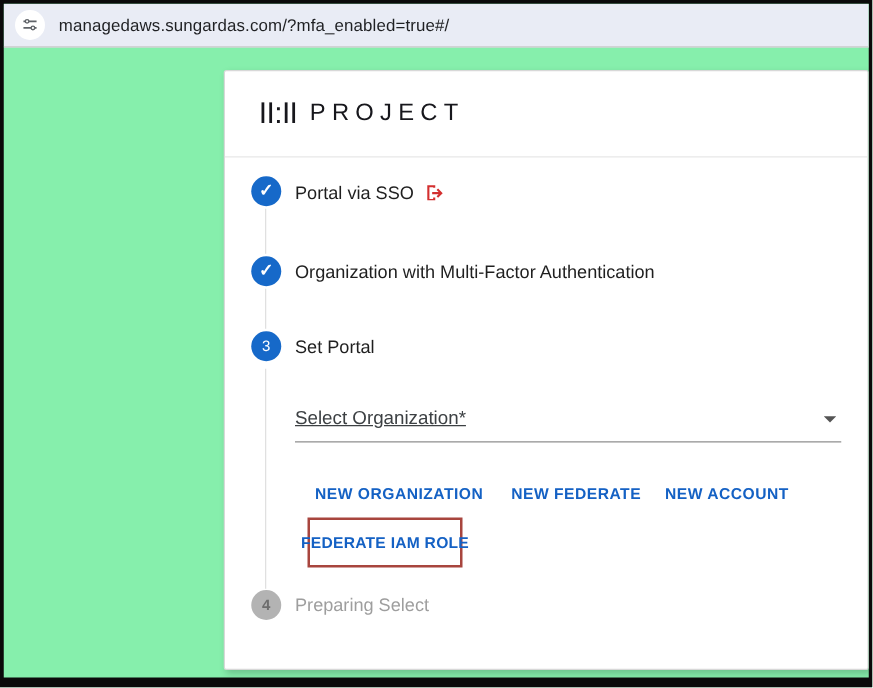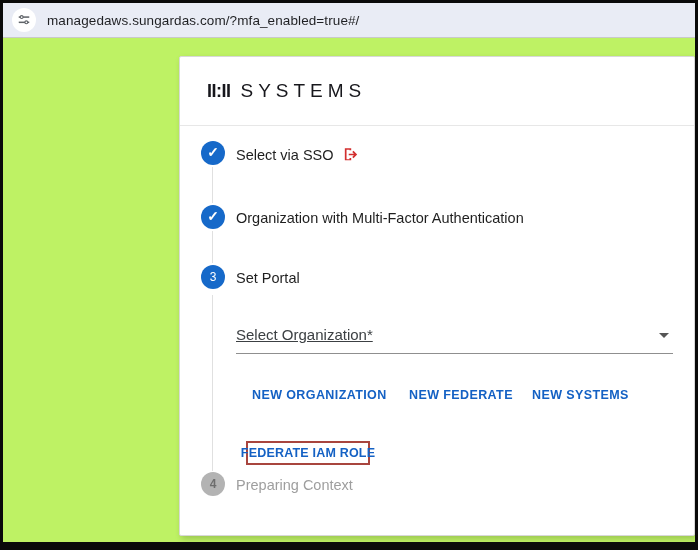--- a/index.html
+++ b/index.html
@@ -1,30 +1,30 @@
 <!DOCTYPE html>
 <html><head>
 <meta charset="utf-8">
 <style>
   html,body{margin:0;padding:0;background:#fff;font-family:"Liberation Sans", sans-serif;}
   .frame{position:relative;width:698px;height:550px;box-sizing:border-box;
-         border:3px solid #0a0a0a;border-bottom-width:8px;background:#bef264;overflow:hidden;}
+         border:3px solid #0a0a0a;border-bottom-width:8px;background:#86efac;overflow:hidden;}
   
   .addressbar{position:absolute;left:0;top:0;right:0;height:34px;background:#e9ecf5;
               border-bottom:1px solid #c9c9c9;display:flex;align-items:center;}
   .tune-circle{width:24px;height:24px;border-radius:50%;background:#fff;margin-left:9px;
                display:flex;align-items:center;justify-content:center;flex:0 0 auto;}
   .url-text{margin-left:11px;font-size:13.5px;color:#1f2023;letter-spacing:.1px;white-space:nowrap;}
   
   .card{position:absolute;left:176px;top:53px;width:516px;height:480px;background:#fff;
         box-sizing:border-box;border:1px solid #d8d8d8;border-radius:2px;
         box-shadow:2px 3px 6px rgba(0,0,0,.18);}
   .card-header{position:absolute;left:0;top:0;right:0;height:69px;border-bottom:1px solid #e7e7e7;
                display:flex;align-items:center;padding-left:27px;box-sizing:border-box;}
-  .logo-mark{font-size:18px;font-weight:700;color:#17171c;letter-spacing:-.5px;
+  .logo-mark{font-size:24px;font-weight:400;color:#17171c;letter-spacing:-.5px;
              font-stretch:condensed;}
   .logo-text{font-size:19px;font-weight:500;color:#17171c;letter-spacing:5px;margin-left:10px;}
   
   .step-circle{position:absolute;width:24px;height:24px;border-radius:50%;
                display:flex;align-items:center;justify-content:center;
                font-size:12px;color:#fff;left:21px;}
   .circle-blue{background:#1669c9;}
   .circle-gray{background:#b3b3b3;color:#6d6d6d;font-weight:600;}
   .check-glyph{font-size:14px;font-weight:700;line-height:1;transform:translateY(-1px);}
   .step-label{position:absolute;left:56px;font-size:14.5px;color:#1f1f1f;display:flex;
@@ -34,23 +34,23 @@
   
   .select-field{position:absolute;left:56px;width:437px;top:262px;height:34px;
                 border-bottom:1px solid #8f8f8f;cursor:pointer;}
   .select-label{position:absolute;left:0;top:7px;font-size:15px;color:#3c4043;text-decoration:underline;}
   .caret{position:absolute;right:4px;top:14px;width:0;height:0;
          border-left:5px solid transparent;border-right:5px solid transparent;
          border-top:5px solid #555;}
   
   .action-link{position:absolute;font-size:12.5px;font-weight:700;color:#1461c4;
                letter-spacing:.4px;cursor:pointer;white-space:nowrap;top:331px;}
-  .federate-box{position:absolute;left:66px;top:357px;width:124px;height:24px;
+  .federate-box{position:absolute;left:66px;top:357px;width:124px;height:40px;
                 border:2px solid #a8453e;display:flex;align-items:center;justify-content:center;
-                cursor:pointer;box-sizing:border-box;margin-top:27px;}
+                cursor:pointer;box-sizing:border-box;}
   .federate-label{font-size:12.5px;font-weight:700;color:#1461c4;letter-spacing:.2px;white-space:nowrap;}
 </style>
 </head>
 <body>
 
 <div class="frame">
 
   <div class="addressbar">
     <div class="tune-circle">
       <svg width="14" height="14" viewBox="0 0 24 24">
@@ -64,32 +64,32 @@
         <circle cx="16" cy="16" r="1.5" fill="#fff"></circle>
       </svg>
     </div>
     <div class="url-text">managedaws.sungardas.com/?mfa_enabled=true#/</div>
   </div>
 
   <div class="card">
 
     <div class="card-header">
       <span class="logo-mark">II:II</span>
-      <span class="logo-text">SYSTEMS</span>
+      <span class="logo-text">PROJECT</span>
     </div>
 
     <div class="connector" style="top:110px;height:36px;"></div>
     <div class="connector" style="top:174px;height:32px;"></div>
     <div class="connector" style="top:238px;height:176px;"></div>
 
     <div class="step-circle circle-blue" style="top:84px;">
       <span class="check-glyph">✓</span>
     </div>
     <div class="step-label" style="top:89px;">
-      <span>Select via SSO</span>
+      <span>Portal via SSO</span>
       <svg width="17" height="17" viewBox="0 0 24 24">
         <path fill="#d32f2f" d="M4 3h9v3h-2.4V5.4H6.4v13.2h4.2V17H13v3H4V3z"></path>
         <path fill="#d32f2f" d="M16.2 6.8l5.2 5.2-5.2 5.2-1.7-1.7 2.3-2.3H9.5v-2.4h7.3l-2.3-2.3 1.7-1.7z"></path>
       </svg>
     </div>
 
     <div class="step-circle circle-blue" style="top:148px;">
       <span class="check-glyph">✓</span>
     </div>
     <div class="step-label" style="top:153px;">
@@ -103,27 +103,27 @@
       <span>Set Portal</span>
     </div>
 
     <div class="select-field">
       <span class="select-label">Select Organization*</span>
       <span class="caret"></span>
     </div>
 
     <span class="action-link" style="left:72px;">NEW ORGANIZATION</span>
     <span class="action-link" style="left:229px;">NEW FEDERATE</span>
-    <span class="action-link" style="left:352px;">NEW SYSTEMS</span>
+    <span class="action-link" style="left:352px;">NEW ACCOUNT</span>
 
     <div class="federate-box">
       <span class="federate-label">FEDERATE IAM ROLE</span>
     </div>
 
     <div class="step-circle circle-gray" style="top:415px;">
       <span>4</span>
     </div>
     <div class="step-label pending" style="top:420px;">
-      <span>Preparing Context</span>
+      <span>Preparing Select</span>
     </div>
 
   </div>
 </div>
 
 </body></html>

